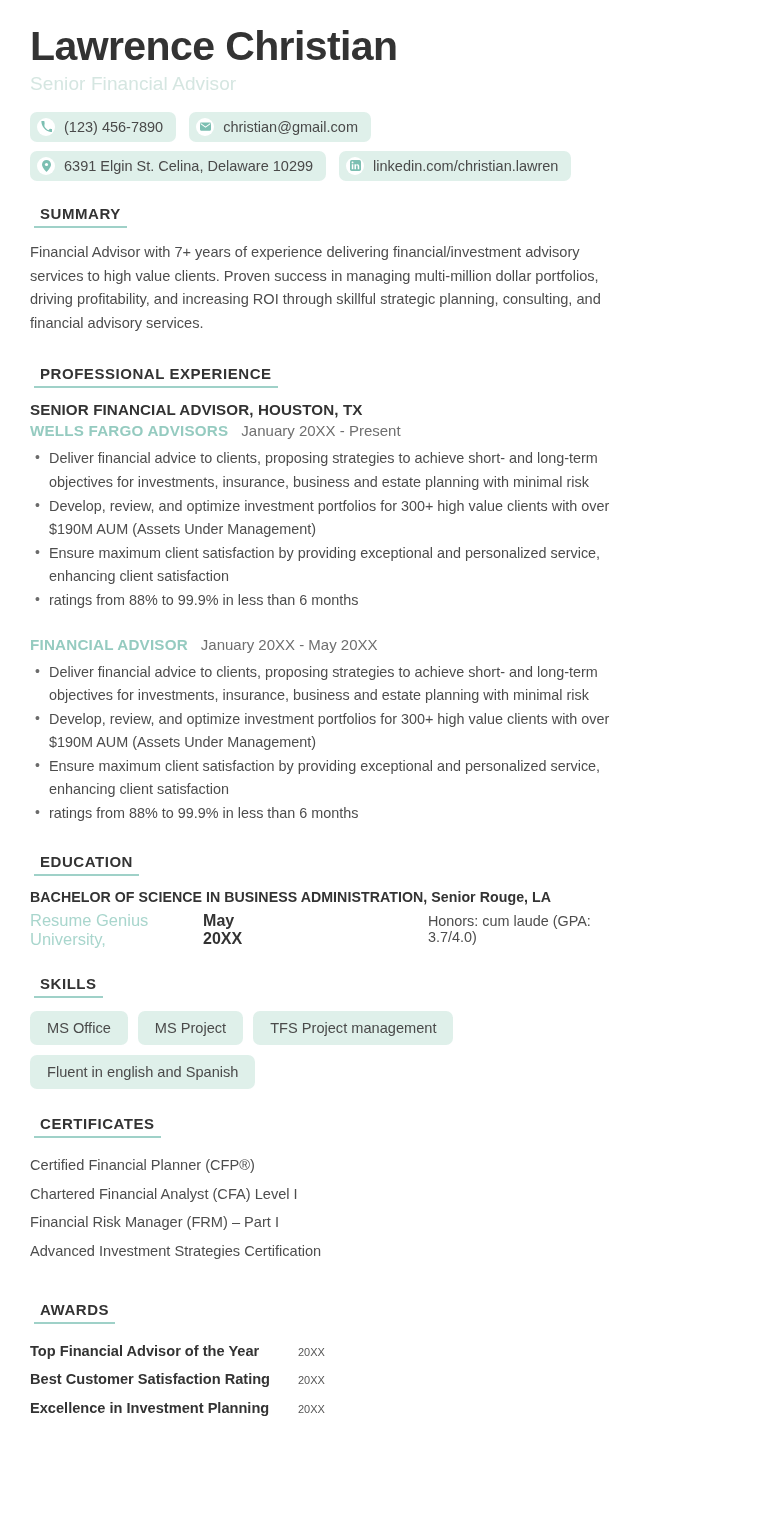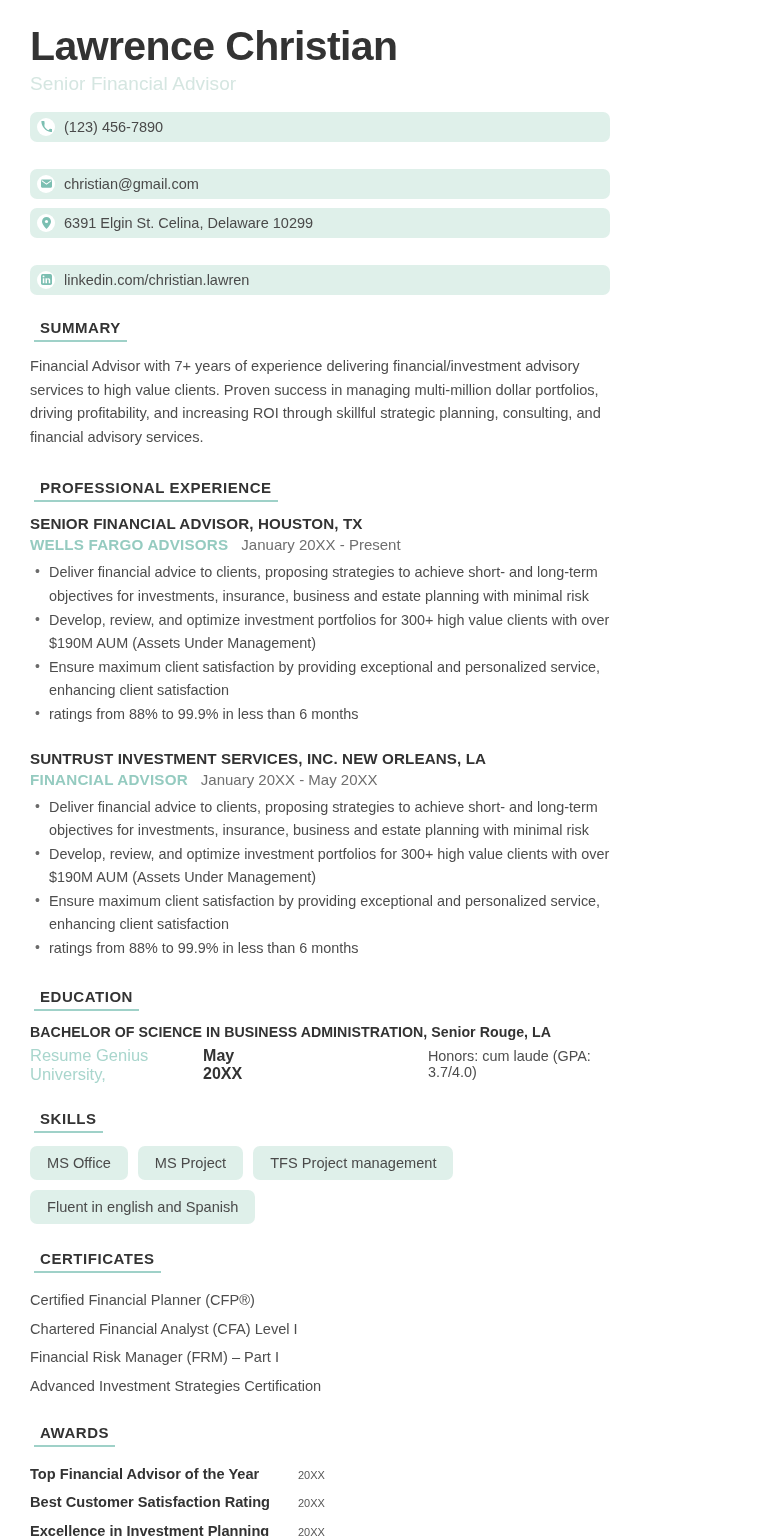--- a/index.html
+++ b/index.html
@@ -40,23 +40,22 @@
     letter-spacing: 0.1px;
     margin-bottom: 17px;
   }
 
   
   .contact-rows { display: block; }
 
   .contact-row {
     display: flex;
     flex-wrap: nowrap;
-    gap: 27px;
+    gap: 13px;
     margin-bottom: 9px;
-    flex-direction: column;
   }
 
   .contact-pill {
     display: inline-flex;
     align-items: center;
     background: #dff0ea;
     border-radius: 7px;
     padding: 6px 13px 6px 7px;
     height: 30px;
   }
@@ -232,21 +231,21 @@
   .award-year {
     font-size: 11px;
     color: #555555;
   }
 
   .s-summary { margin-top: 24px; }
   .s-experience { margin-top: 30px; }
   .s-education { margin-top: 28px; }
   .s-skills { margin-top: 26px; }
   .s-certificates { margin-top: 26px; }
-  .s-awards { margin-top: 24px; }
+  .s-awards { margin-top: 36px; }
 </style>
 </head>
 <body>
 
 <div class="page">
 
   <div>
     <h1 class="name">Lawrence Christian</h1>
     <div class="subtitle">Senior Financial Advisor</div>
   </div>
@@ -317,21 +316,20 @@
       </div>
       <ul class="bullets">
         <li>Deliver financial advice to clients, proposing strategies to achieve short- and long-term objectives for investments, insurance, business and estate planning with minimal risk</li>
         <li>Develop, review, and optimize investment portfolios for 300+ high value clients with over $190M AUM (Assets Under Management)</li>
         <li>Ensure maximum client satisfaction by providing exceptional and personalized service, enhancing client satisfaction</li>
         <li> ratings from 88% to 99.9% in less than 6 months</li>
       </ul>
     </div>
 
     <div class="job">
-      <div class="job-title">SUNTRUST INVESTMENT SERVICES, INC. NEW ORLEANS, LA</div>
       <div class="job-meta">
         <span class="company">FINANCIAL ADVISOR</span>
         <span class="dates">January 20XX - May 20XX</span>
       </div>
       <ul class="bullets">
         <li>Deliver financial advice to clients, proposing strategies to achieve short- and long-term objectives for investments, insurance, business and estate planning with minimal risk</li>
         <li>Develop, review, and optimize investment portfolios for 300+ high value clients with over $190M AUM (Assets Under Management)</li>
         <li>Ensure maximum client satisfaction by providing exceptional and personalized service, enhancing client satisfaction</li>
         <li> ratings from 88% to 99.9% in less than 6 months</li>
       </ul>

